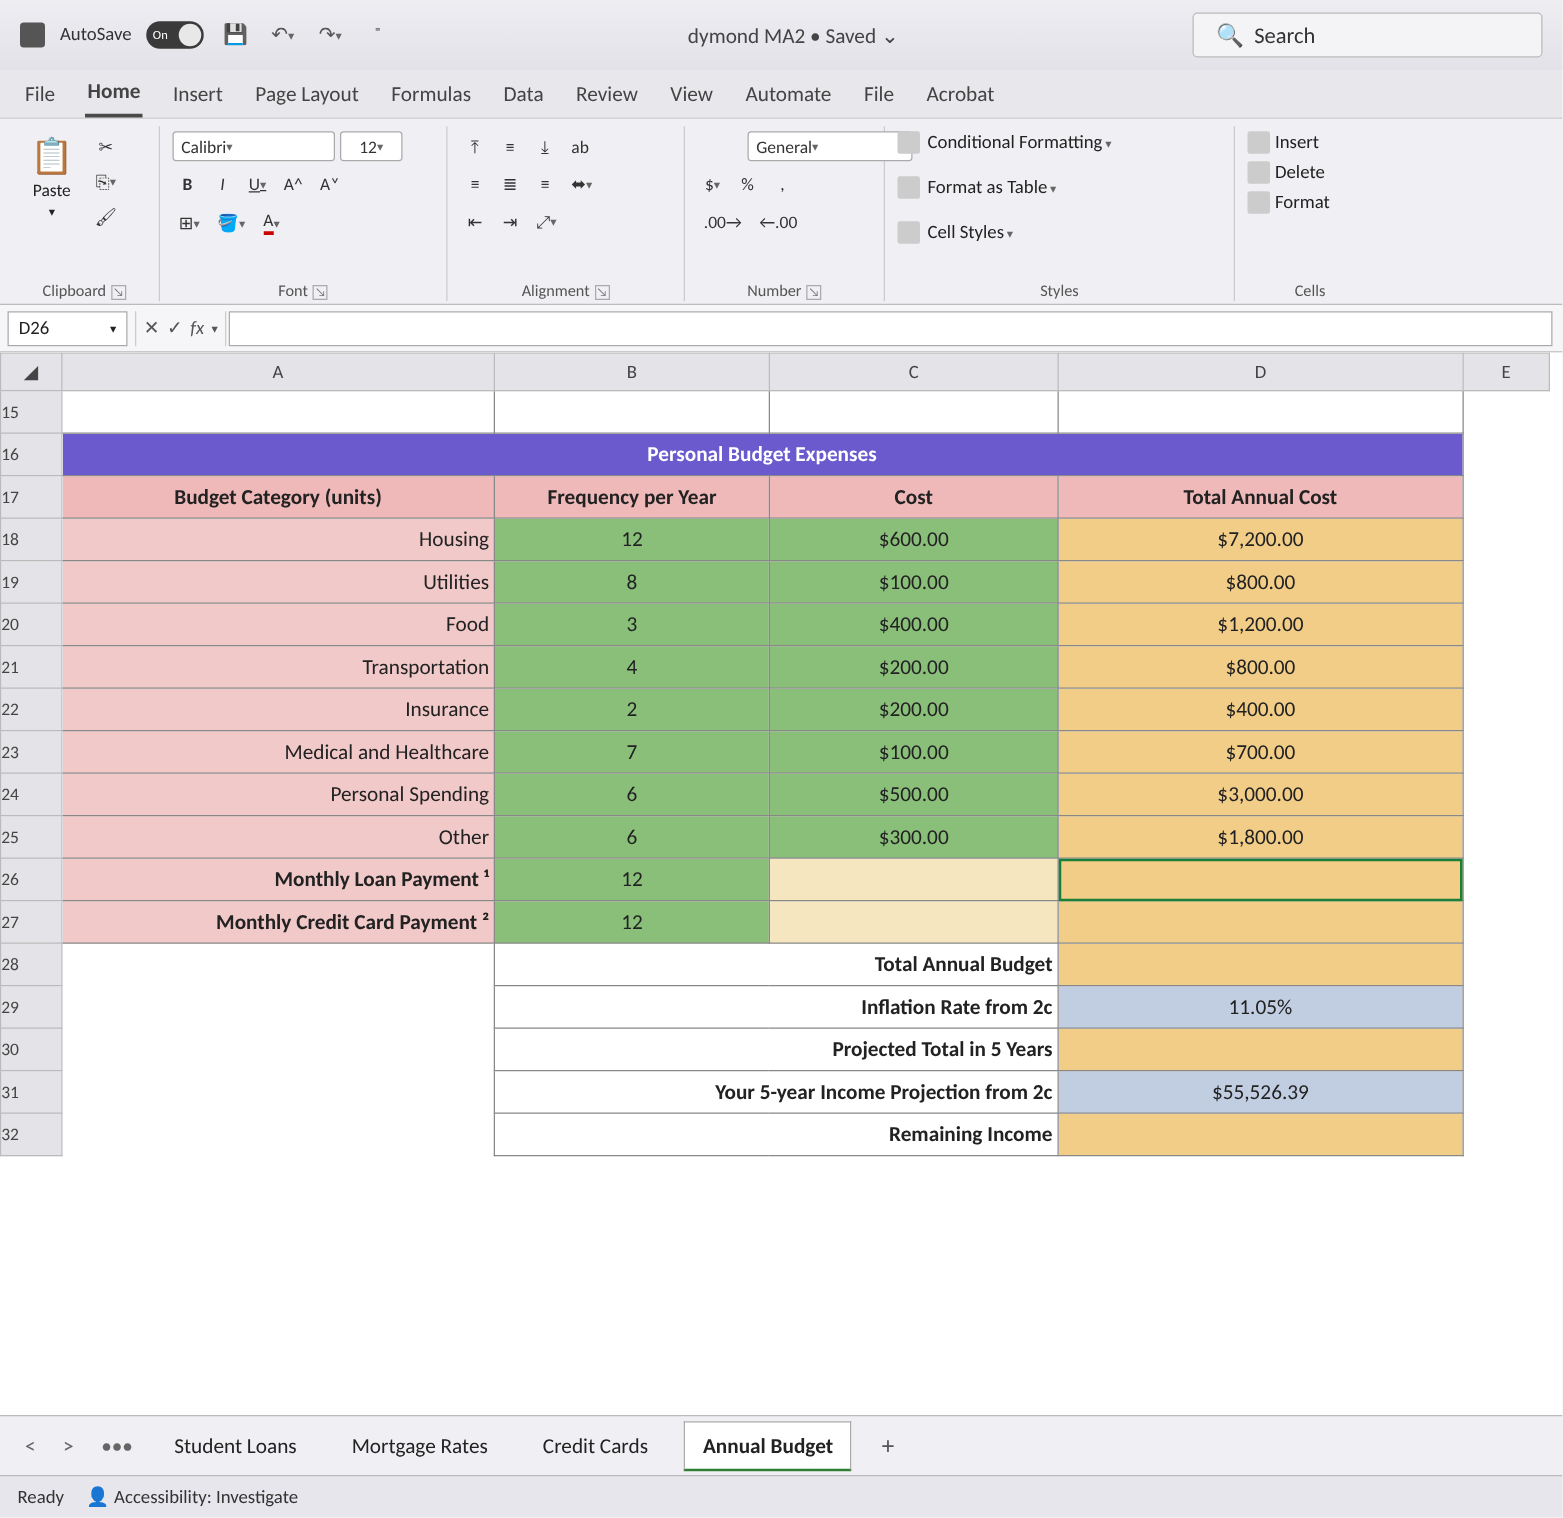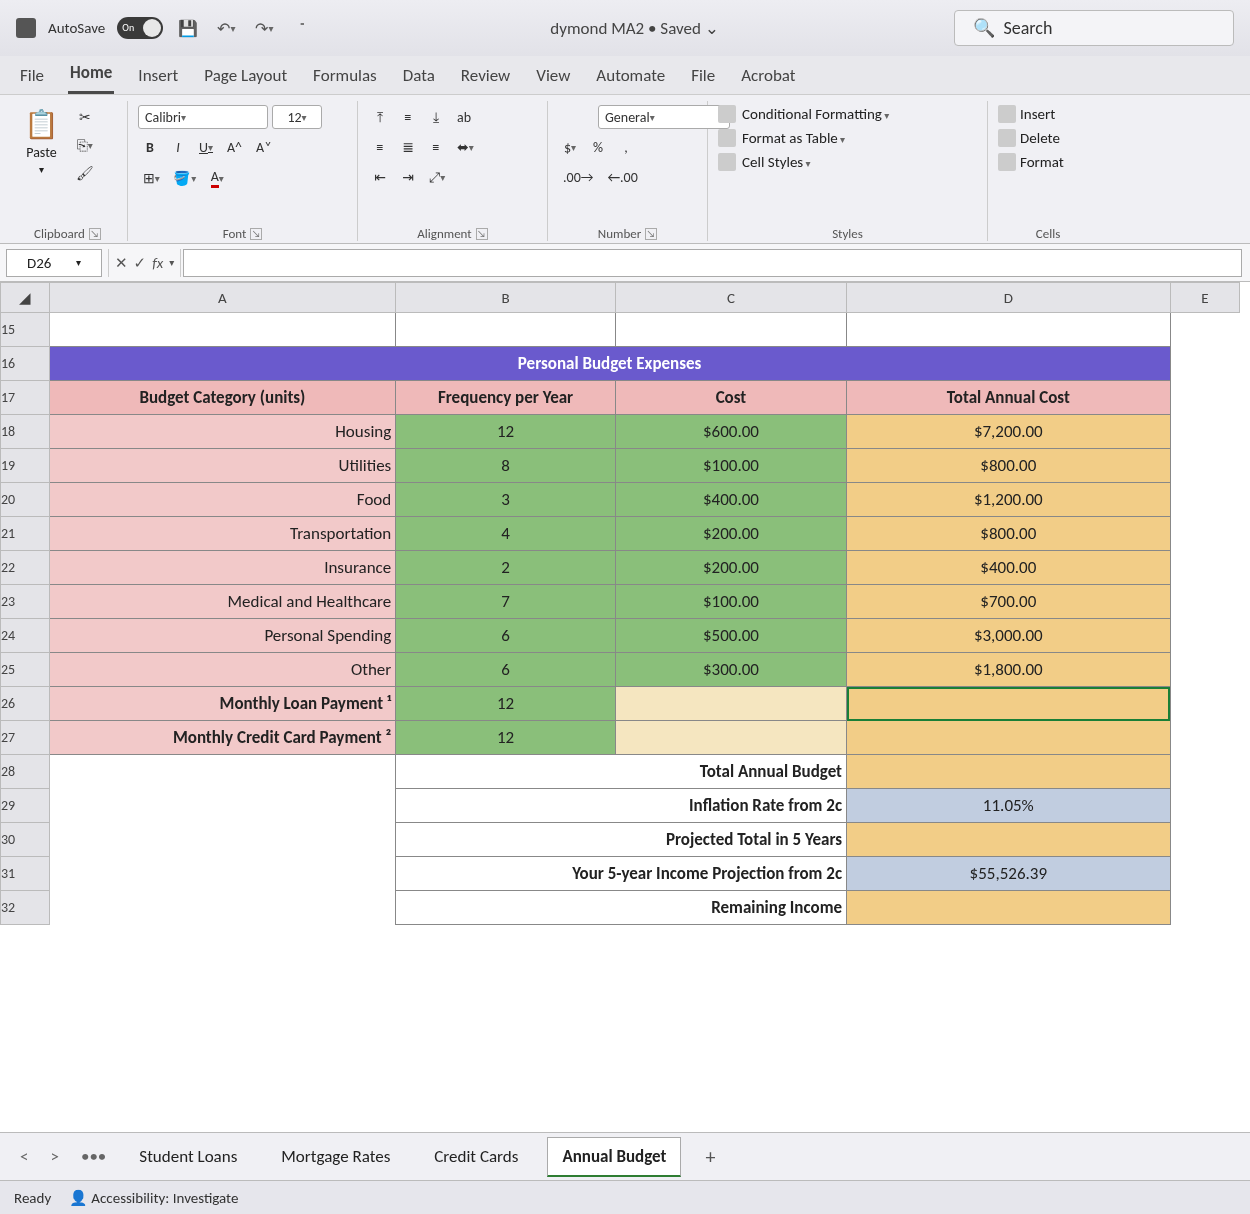--- a/index.html
+++ b/index.html
@@ -29,29 +29,29 @@
   .group-label .launcher { font-size:10px; color:#777; border:1px solid #aaa; width:12px; height:12px; display:inline-flex; align-items:center; justify-content:center;}
   .rbtn { border:1px solid transparent; padding:2px 4px; font-size:14px; color:#333; display:flex; align-items:center; justify-content:center; border-radius:3px; min-width:24px; min-height:24px;}
   .rbtn.box { border:1px solid #aaa; background:#fff;}
   .col { display:flex; flex-direction:column; gap:4px;}
   .row { display:flex; gap:4px; align-items:center;}
   .dd::after { content:' \25BE'; font-size:10px; color:#666;}
 
   .big-paste { display:flex; flex-direction:column; align-items:center; gap:2px; padding:2px 6px;}
   .big-paste .ic { font-size:28px;}
 
-  .styles-list { display:flex; flex-direction:column; gap:6px; font-size:15px; }
+  .styles-list { display:flex; flex-direction:column; gap:18px; font-size:15px; }
   .styles-list .row { gap:6px; }
   .sicon { width:18px; height:18px; background:#ccc; border-radius:2px; display:inline-block;}
 
   .cells-list { display:flex; flex-direction:column; gap:6px; font-size:15px;}
 
   
   .formulabar { display:flex; align-items:center; background:#f6f6f8; border-bottom:1px solid #bbb; height:38px;}
-  .namebox { width:96px; border:1px solid #aaa; background:#fff; height:28px; margin:4px 6px; display:flex; align-items:center; padding:0 20px; font-size:15px;}
+  .namebox { width:96px; border:1px solid #aaa; background:#fff; height:28px; margin:4px 6px; display:flex; align-items:center; padding:0 8px; font-size:15px;}
   .fbtns { display:flex; gap:6px; padding:0 6px; font-size:15px; color:#555; height:28px; align-items:center; border-left:1px solid #ccc; border-right:1px solid #ccc;}
   .fxinput { flex:1; height:28px; border:1px solid #aaa; background:#fff; margin:4px 8px 4px 2px;}
 
   
   .sheet-wrap { position:relative; background:#fff; height: calc(1214px - 56px - 38px - 150px - 38px - 48px - 34px); overflow:hidden;}
   table.sheet { border-collapse:collapse; table-layout:fixed; width:1240px;}
   .colhdr th { background:#e4e4e8; border:1px solid #bbb; font-weight:normal; font-size:15px; color:#444; height:30px; text-align:center;}
   .rowhdr { background:#e4e4e8; border:1px solid #bbb; font-size:14px; color:#444; width:42px;}
   td.cell { border:1px solid #888; height:34px; font-size:17px; padding:0 6px; text-align:center; overflow:hidden; white-space:nowrap;}
   td.left { text-align:right; padding-right:4px;}

